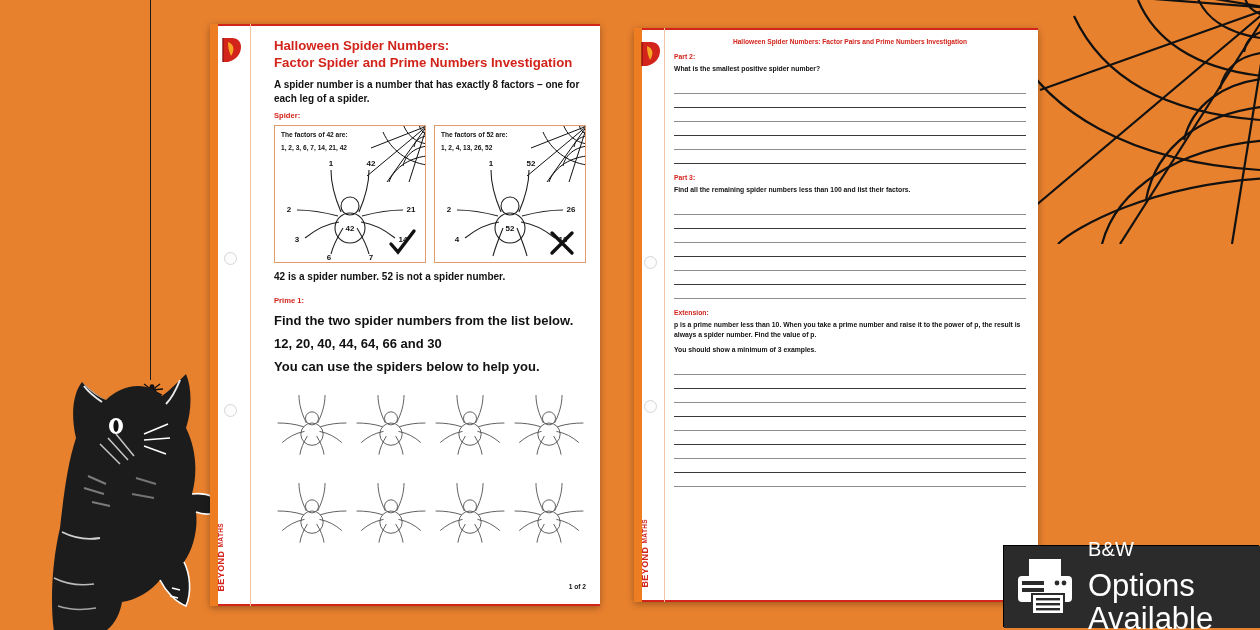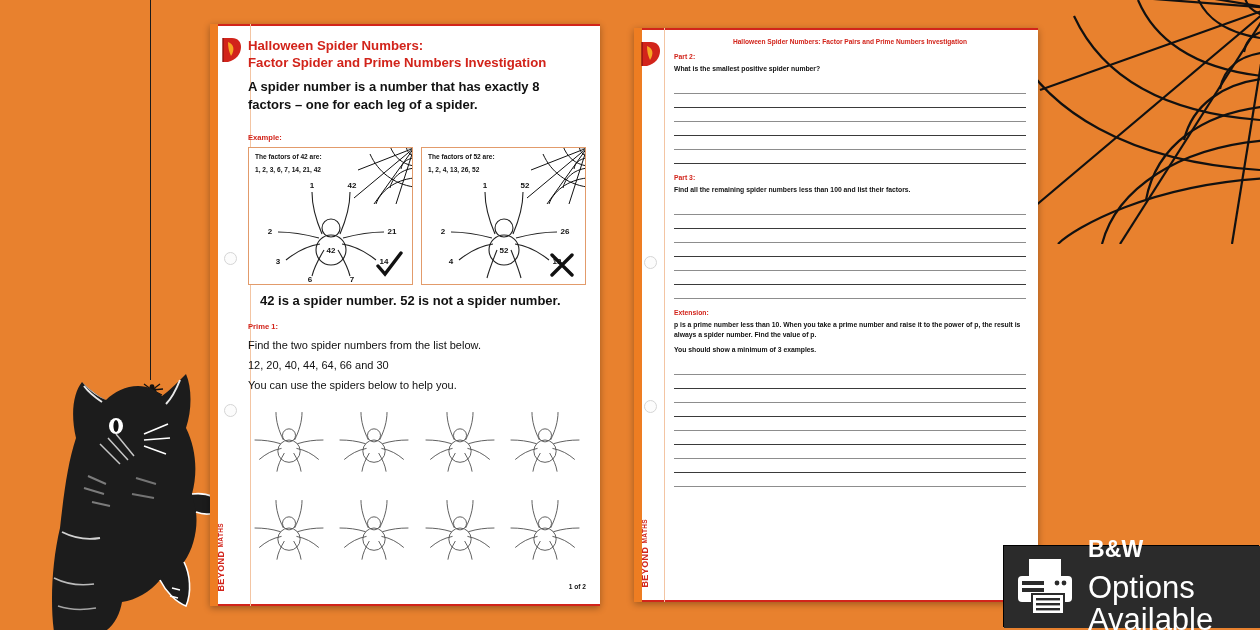--- a/index.html
+++ b/index.html
@@ -47,40 +47,40 @@
   
   .vbrand{
     position:absolute;left:2px;bottom:14px;width:36px;
     writing-mode:vertical-rl;transform:rotate(180deg);
     color:#D2241B;font-weight:bold;letter-spacing:.4px;white-space:nowrap;
   }
   .vbrand .b1{font-size:9px;}
   .vbrand .b2{font-size:6.5px;margin-top:3px;}
 
   
-  .p1 .body{position:absolute;left:38px;right:14px;top:14px;}
+  .p1 .body{position:absolute;left:64px;right:14px;top:14px;}
   .title{color:#D2241B;font-weight:bold;font-size:13.2px;line-height:1.26;margin:0 0 7px 0;}
   .title .l2{display:block;}
-  .lead{font-size:13px;color:#111;font-weight:bold;margin:0 0 20px 0;line-height:1.35;}
+  .lead{font-size:10px;color:#111;font-weight:bold;margin:0 0 6px 0;line-height:1.35;}
   .sec-head{color:#D2241B;font-weight:bold;font-size:7.6px;margin:0 0 5px 0;}
 
   .ex-row{display:flex;gap:8px;}
   .ex-box{
     flex:1;border:1px solid #E29B6B;background:#fff;height:136px;position:relative;overflow:hidden;
   }
   .ex-label{position:absolute;left:6px;top:5px;font-size:6.6px;font-weight:bold;color:#111;}
   .ex-factors{position:absolute;left:6px;top:18px;font-size:6.6px;font-weight:bold;color:#111;}
   .ex-web{position:absolute;right:-2px;top:-2px;width:62px;height:58px;}
   .ex-spider{position:absolute;left:50%;transform:translateX(-50%);top:24px;width:150px;height:110px;}
   .ex-mark{position:absolute;right:8px;bottom:4px;width:30px;height:30px;}
 
-  .ex-caption{font-size:13px;font-weight:bold;color:#111;margin:8px 0 0 12px;}
+  .ex-caption{font-size:10px;font-weight:bold;color:#111;margin:8px 0 0 0;}
 
   .part-block{margin-top:14px;}
-  .part-line{font-size:11px;font-weight:normal;color:#111;margin:8px 0 6px 0;}
+  .part-line{font-size:13px;font-weight:bold;color:#111;margin:8px 0 6px 0;}
 
   .spider-grid{margin-top:14px;display:grid;grid-template-columns:repeat(4,1fr);gap:10px 4px;}
   .spider-cell{height:78px;position:relative;}
   .spider-cell svg{position:absolute;left:50%;top:0;transform:translateX(-50%);}
 
   .pagenum{position:absolute;right:14px;bottom:16px;font-size:6.6px;font-weight:bold;color:#111;}
   .p2 .pagenum{right:14px;bottom:10px;}
 
   
   .p2 .body{position:absolute;left:40px;right:12px;top:10px;}
@@ -93,21 +93,21 @@
 
   
   .bw{
     position:absolute;right:0;bottom:2px;width:256px;height:82px;
     background:#2B2B2B;display:flex;align-items:center;gap:10px;
     padding-left:14px;box-sizing:border-box;
     box-shadow:-1px -1px 0 #000;
   }
   .bw .printer{width:60px;height:58px;flex:0 0 auto;}
   .bw .txt{color:#fff;line-height:1.05;}
-  .bw .t1{font-size:23px;font-weight:bold;letter-spacing:.2px;}
+  .bw .t1{font-size:20px;font-weight:normal;letter-spacing:.2px;}
   .bw .t2{font-size:31px;font-weight:normal;margin-top:10px;}
 </style>
 </head>
 <body>
 
 <div class="stage">
 
   <svg class="web-tr" viewBox="0 0 300 250">
     <g fill="none" stroke="#111" stroke-width="2.2">
       <line x1="300" y1="14" x2="70" y2="96"></line>
@@ -189,21 +189,21 @@
       </div>
 
       <div class="body">
         <h1 class="title">
           <span>Halloween Spider Numbers:</span>
           <span class="l2">Factor Spider and Prime Numbers Investigation</span>
         </h1>
 
         <p class="lead">A spider number is a number that has exactly 8 factors – one for each leg of a spider.</p>
 
-        <div class="sec-head">Example:</div>
+        <div class="sec-head">Spider:</div>
 
         <div class="ex-row">
 
           <div class="ex-box">
             <div class="ex-label">The factors of 42 are:</div>
             <div class="ex-factors">1, 2, 3, 6, 7, 14, 21, 42</div>
             <svg class="ex-web" viewBox="0 0 62 58">
               <g fill="none" stroke="#111" stroke-width="1">
                 <line x1="62" y1="2" x2="6" y2="24"></line>
                   <line x1="62" y1="2" x2="2" y2="52"></line>

